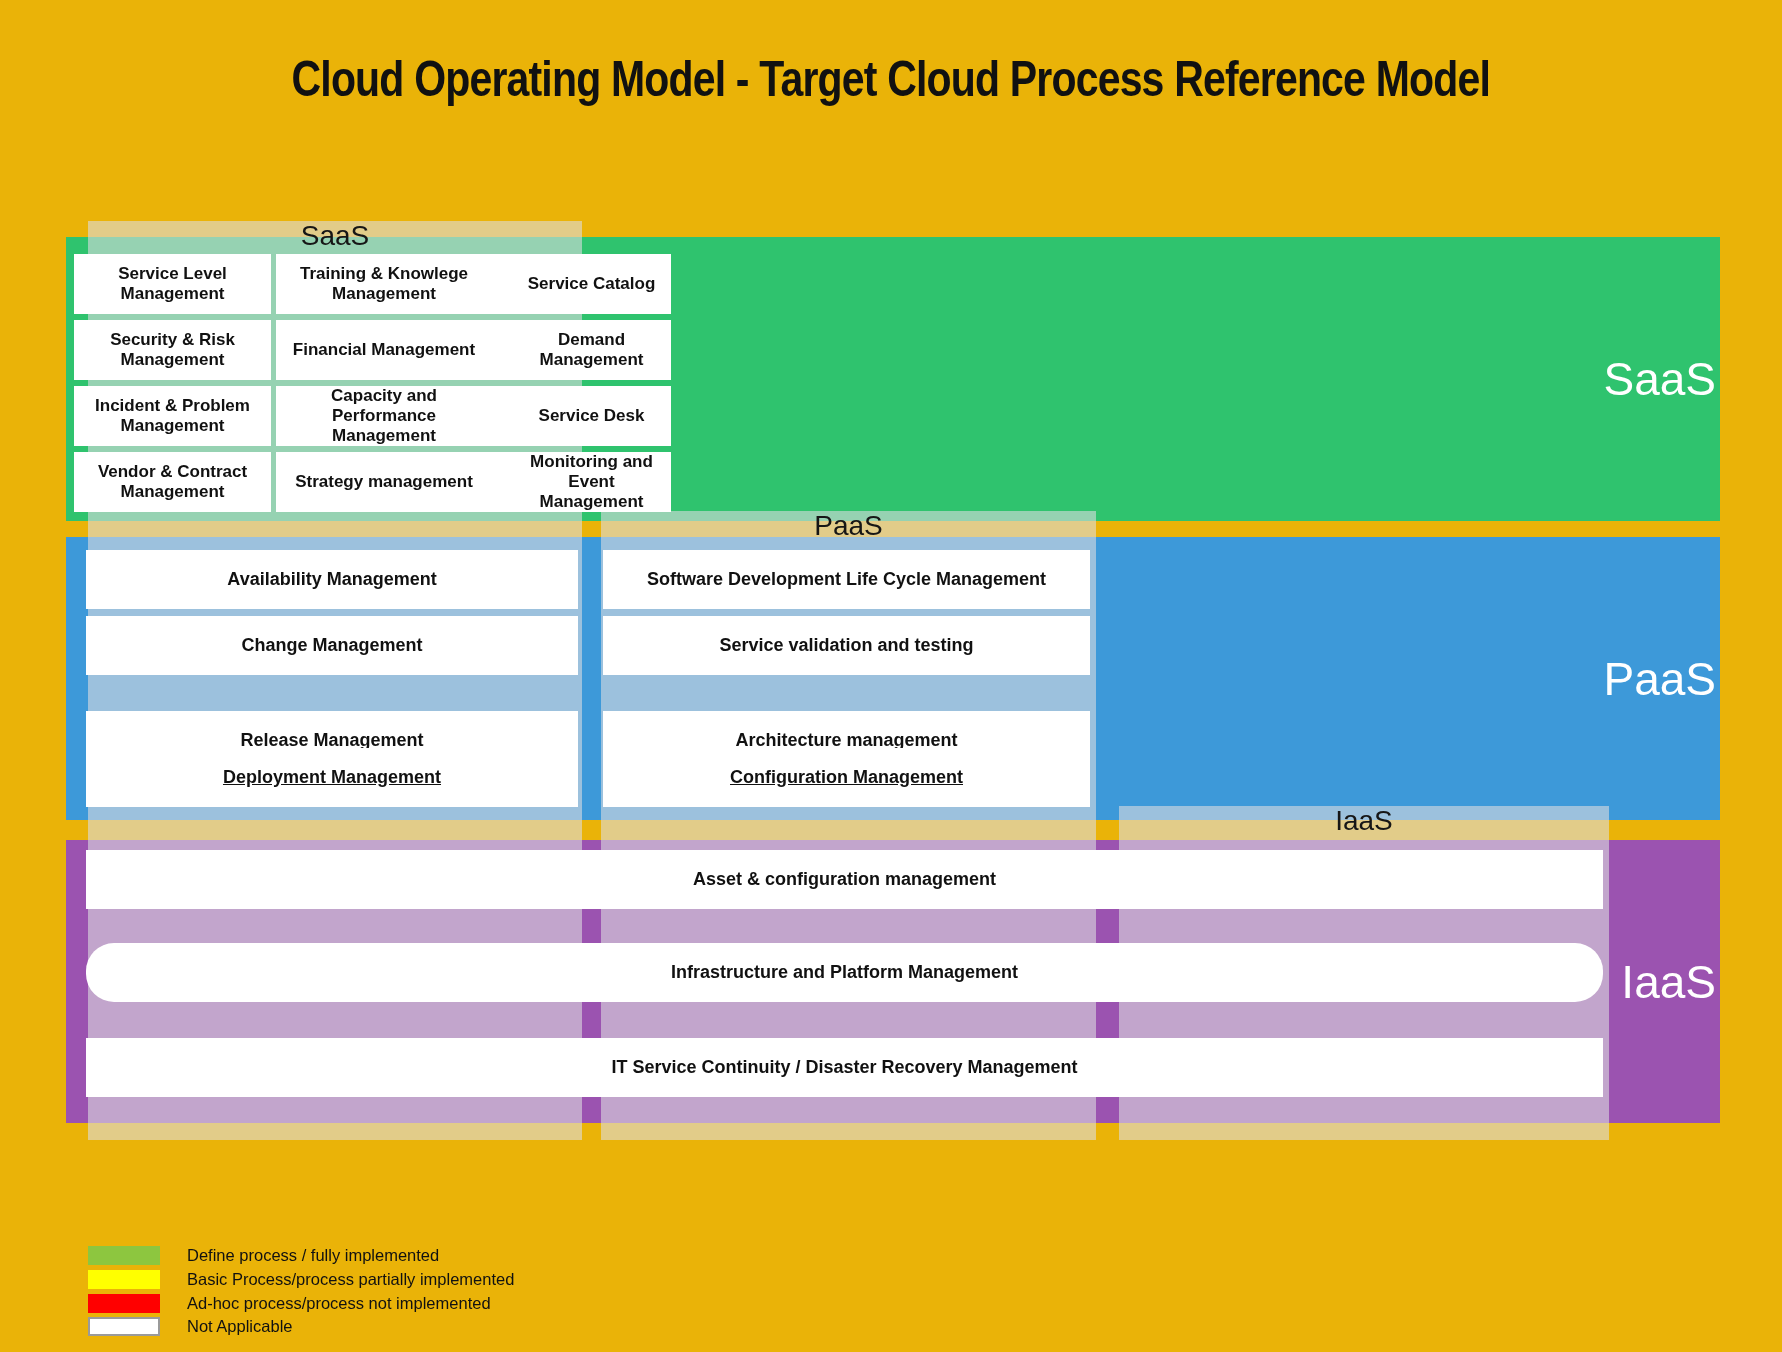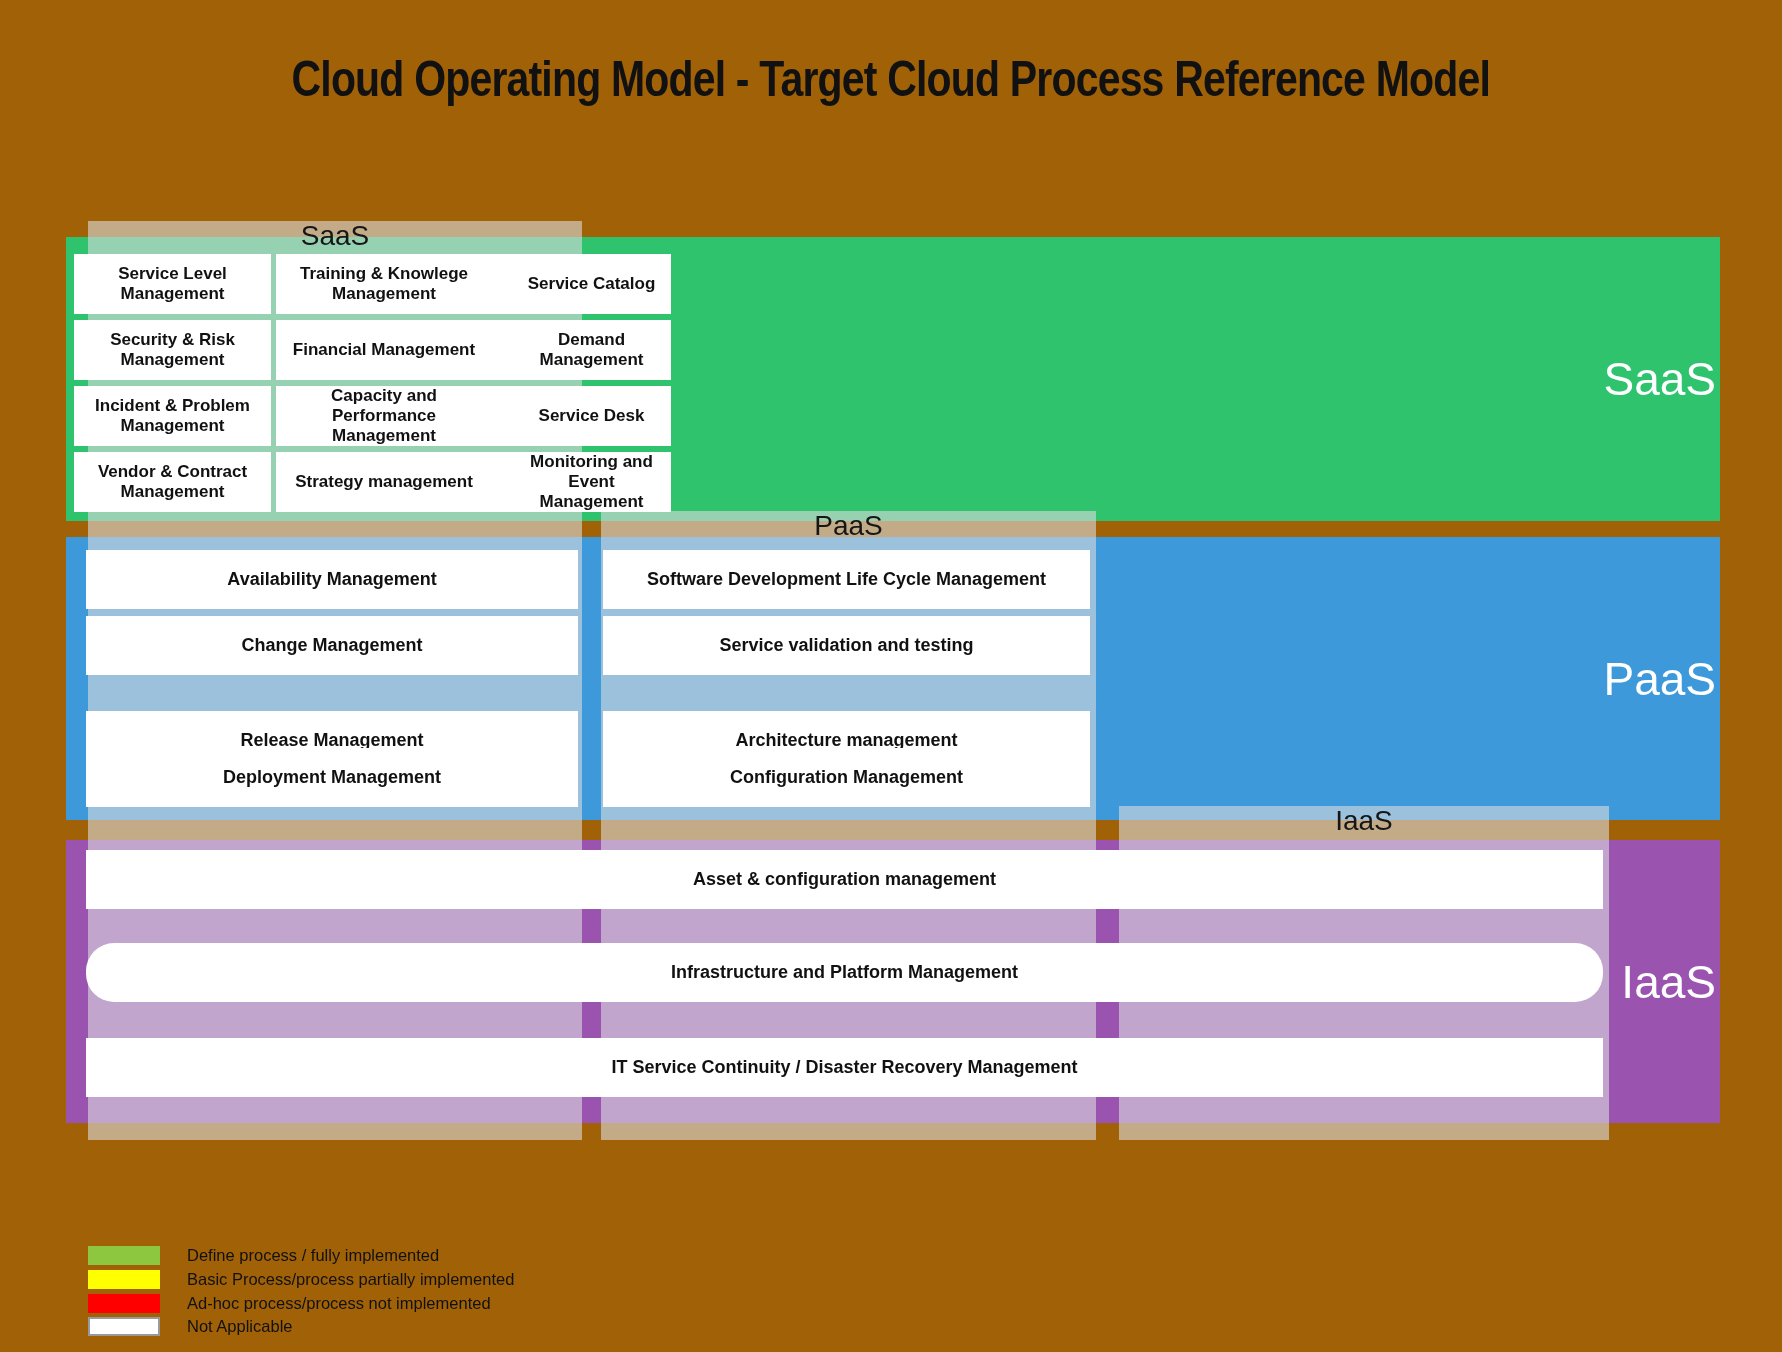--- a/index.html
+++ b/index.html
@@ -1,17 +1,17 @@
 <!DOCTYPE html>
 <html><head>
 <meta charset="utf-8">
 <style>
   html,body{margin:0;padding:0;background:#ffffff;}
   #canvas{
-    position:relative;width:1782px;height:1352px;background:#a16207;overflow:hidden;
+    position:relative;width:1782px;height:1352px;background:#eab308;overflow:hidden;
     font-family:"Liberation Sans",sans-serif;
   }
   
   #title{
     position:absolute;left:0;top:50px;width:100%;text-align:center;
     font-size:50px;font-weight:700;color:#111;white-space:nowrap;
   }
   #title span{display:inline-block;transform:scaleX(.82);transform-origin:center;letter-spacing:-1px;}
   
   .band{position:absolute;left:66px;width:1654px;z-index:1;display:flex;align-items:center;justify-content:flex-end;}
@@ -38,21 +38,21 @@
     display:flex;align-items:center;justify-content:center;text-align:center;
     font-weight:700;color:#111;line-height:1.18;padding:0 5px;box-sizing:border-box;
   }
   
   .saas-box{font-size:17px;height:60px;}
   .sc1{left:74px;width:197px;} .sc2{left:276px;width:216px;} .sc3{left:477px;width:194px;padding-left:40px;}
   .sr1{top:254px;} .sr2{top:320px;} .sr3{top:386px;} .sr4{top:452px;}
   
   .paas-box{font-size:18px;height:59px;}
   .pl{left:86px;width:492px;} .pr{left:603px;width:487px;}
-  .prow1{top:550px;} .prow2{top:616px;} .prow3{top:683px;margin-top:28px;} .prow4{top:748px;}
+  .prow1{top:550px;} .prow2{top:616px;} .prow3{top:683px;margin-top:28px;} .prow4{top:748px;text-decoration:underline;}
   
   .iaas-box{font-size:18px;left:86px;width:1517px;height:59px;}
   .irow1{top:850px;} .irow2{top:943px;border-radius:28px;} .irow3{top:1038px;}
   
   .legend-swatch{position:absolute;left:88px;width:72px;height:19px;z-index:1;box-sizing:border-box;}
   .legend-swatch.bordered{border:2px solid #9a9a9a;}
   .legend-label{
     position:absolute;left:187px;height:19px;z-index:1;color:#111;
     font-size:16.5px;line-height:19px;white-space:nowrap;
   }

